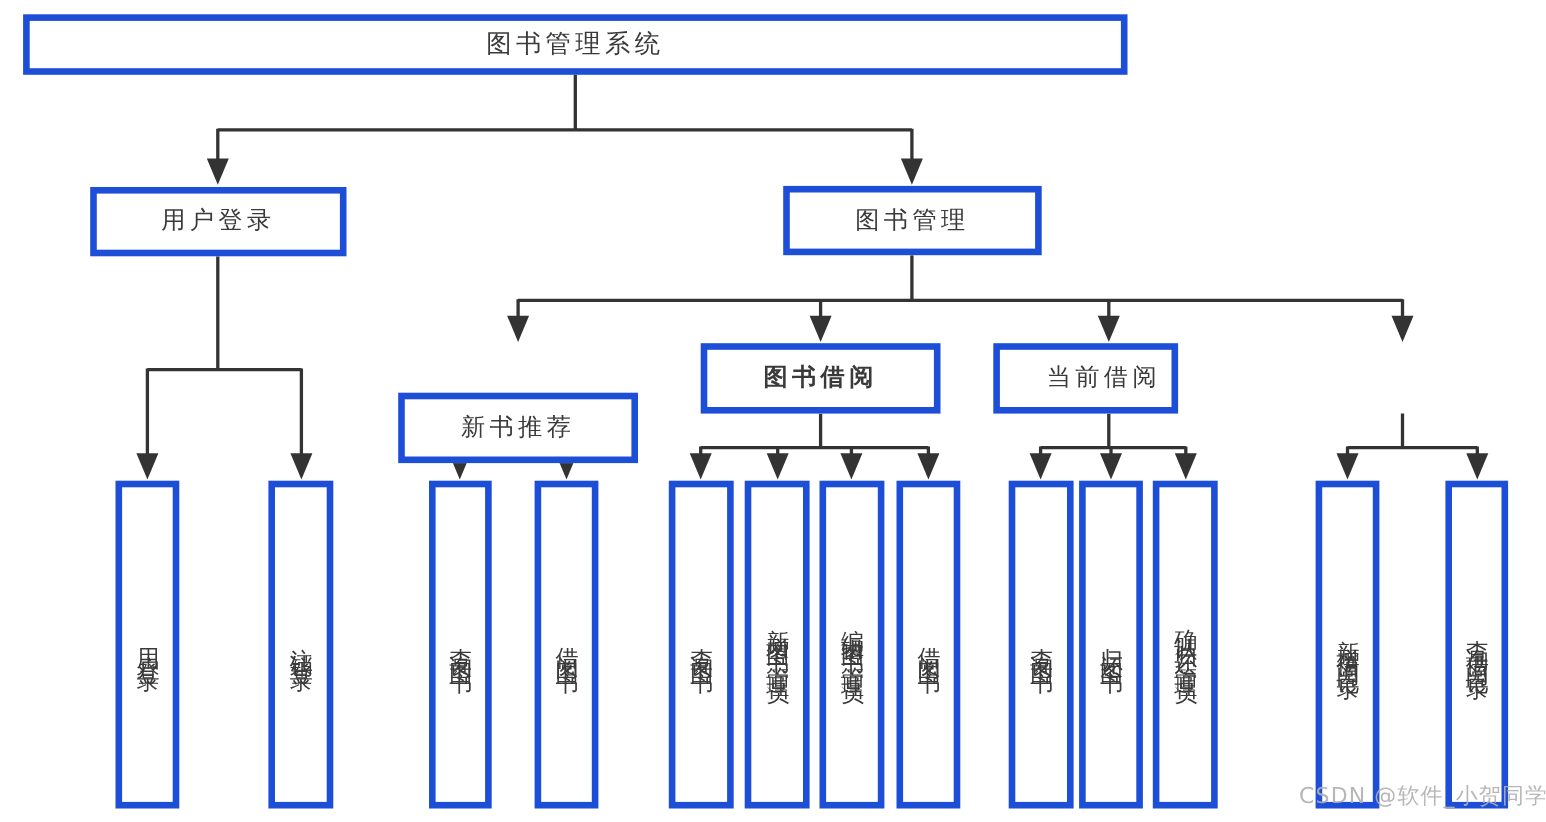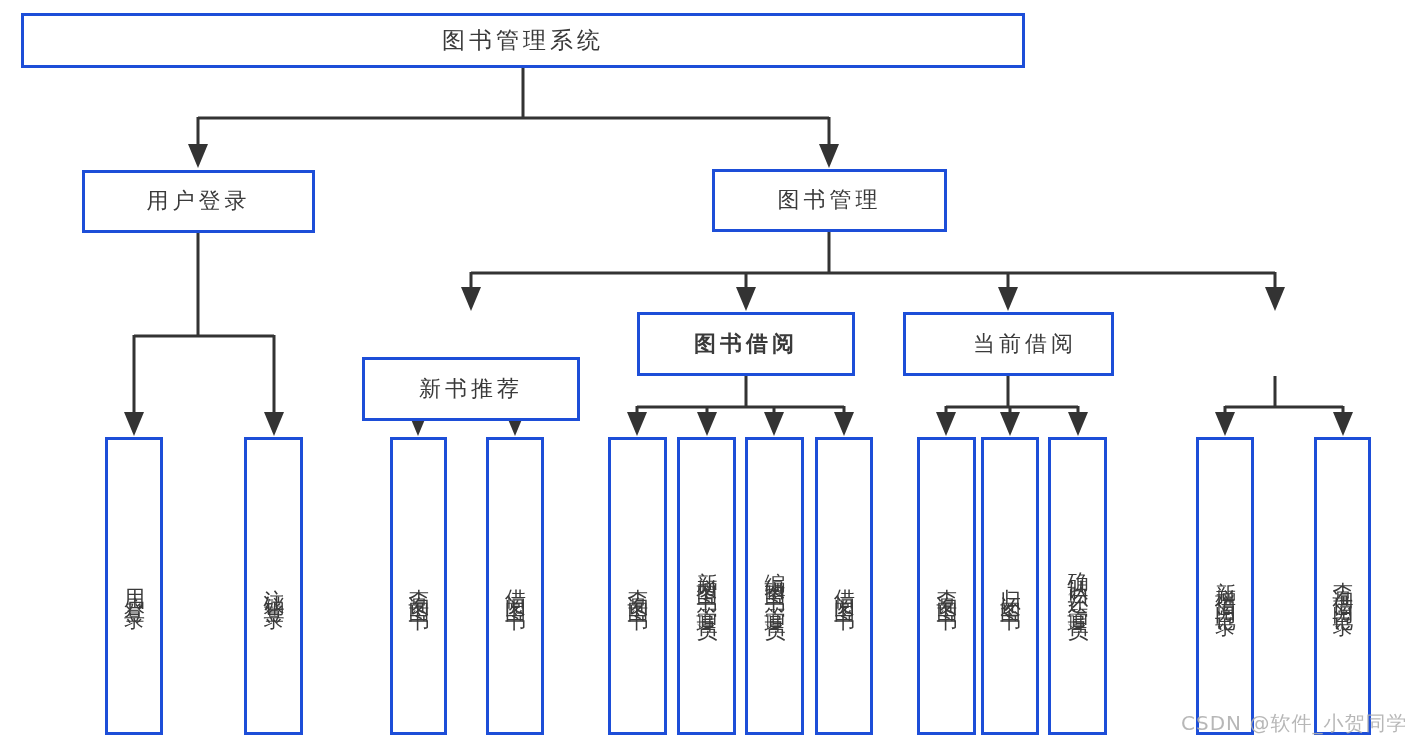--- a/index.html
+++ b/index.html
@@ -8,21 +8,21 @@
     width: 1405px;
     height: 747px;
     background: #ffffff;
     font-family: "DejaVu Sans", "Liberation Sans", sans-serif;
     overflow: hidden;
   }
   #wires { position: absolute; left: 0; top: 0; width: 1405px; height: 747px; }
   .box {
     position: absolute;
     box-sizing: border-box;
-    border: 3px solid #1d4ed8;
+    border: 6px solid #1d4ed8;
     background: #ffffff;
     color: #3a3a3a;
     display: flex;
     align-items: center;
     justify-content: center;
     font-size: 22px;
     letter-spacing: 4px;
     text-align: center;
     line-height: 1.2;
   }
@@ -91,21 +91,21 @@
     </g>
   </svg>
 
   <div class="box root" style="left:21px; top:13px; width:1004px; height:55px;">图书管理系统</div>
 
   <div class="box" style="left:82px; top:170px; width:233px; height:63px;">用户登录</div>
   <div class="box" style="left:712px; top:169px; width:235px; height:63px;font-family:Liberation Serif, serif;">图书管理</div>
 
   <div class="box" style="left:362px; top:312px; width:218px; height:64px;margin-top:45px;">新书推荐</div>
   <div class="box" style="left:637px; top:312px; width:218px; height:64px;font-weight:bold;">图书借阅</div>
-  <div class="box" style="left:903px; top:312px; width:211px; height:64px;padding-left:33px;">当前借阅</div>
+  <div class="box" style="left:903px; top:312px; width:168px; height:64px;padding-left:33px;">当前借阅</div>
 
   <div class="box vbox" style="left:105px; top:437px; width:58px; height:298px;">用户登录</div>
   <div class="box vbox" style="left:244px; top:437px; width:59px; height:298px;">注销登录</div>
 
   <div class="box vbox" style="left:390px; top:437px; width:57px; height:298px;">查询图书</div>
   <div class="box vbox" style="left:486px; top:437px; width:58px; height:298px;">借阅图书</div>
 
   <div class="box vbox" style="left:608px; top:437px; width:59px; height:298px;">查询图书</div>
   <div class="box vbox" style="left:677px; top:437px; width:59px; height:298px;">新增图书（管理员）</div>
   <div class="box vbox" style="left:745px; top:437px; width:59px; height:298px;">编辑图书（管理员）</div>

